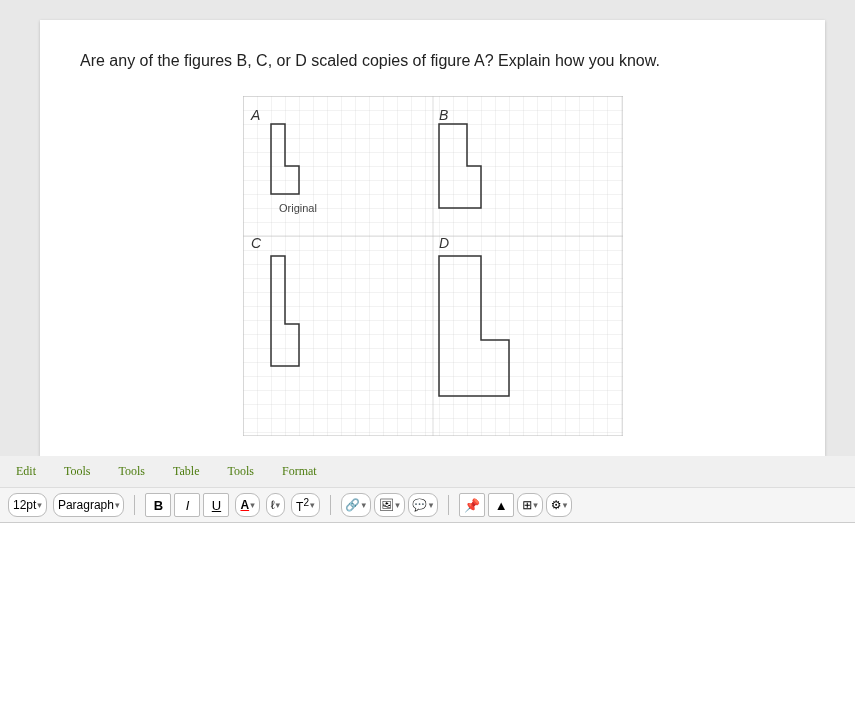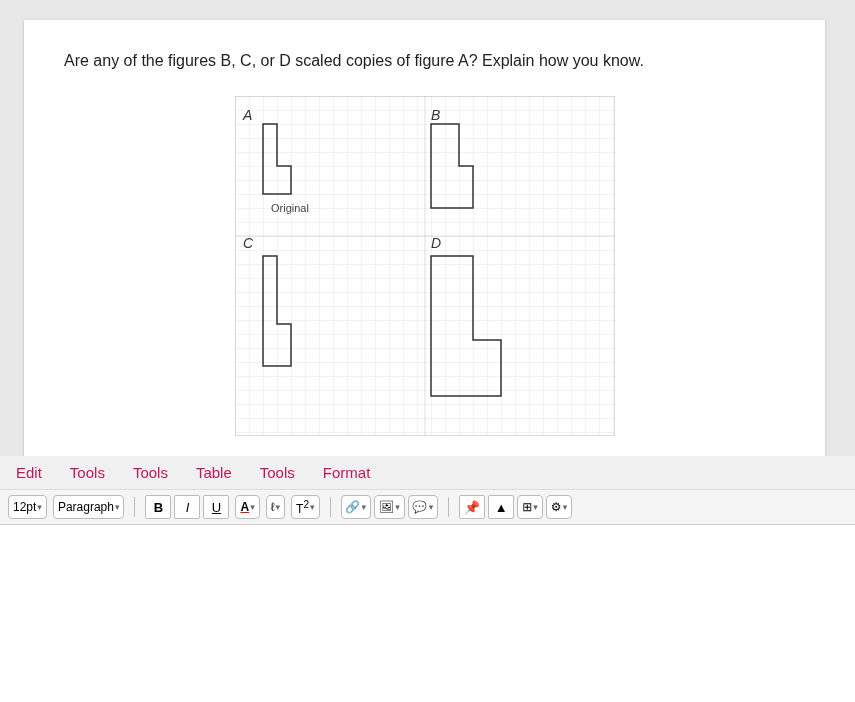--- a/index.html
+++ b/index.html
@@ -10,21 +10,21 @@
       background: #e8e8e8;
       font-family: Arial, sans-serif;
       overflow: hidden;
       display: flex;
       flex-direction: column;
     }
 
     .document-area {
       flex: 1;
       background: white;
-      margin: 20px 30px 0 24px;
+      margin: 20px 30px 0 40px;
       padding: 30px 40px 20px 40px;
       box-shadow: 0 1px 3px rgba(0,0,0,0.2);
       display: flex;
       flex-direction: column;
     }
 
     .question-text {
       font-size: 16px;
       color: #222;
       margin-bottom: 24px;
@@ -45,24 +45,25 @@
     .menu-bar {
       display: flex;
       align-items: center;
       padding: 6px 12px;
       gap: 20px;
       background: #f0f0f0;
       border-bottom: 1px solid #ddd;
     }
 
     .menu-item {
-      font-size: 15px;
-      color: #be185d;
+      font-size: 12px;
+      color: #4d7c0f;
       cursor: pointer;
       padding: 2px 4px;
+      font-family: Liberation Serif, serif;
     }
 
     .format-toolbar {
       display: flex;
       align-items: center;
       padding: 5px 8px;
       gap: 6px;
       background: #f5f5f5;
       border-bottom: 1px solid #ccc;
       flex-wrap: wrap;
@@ -99,21 +100,21 @@
 
     .dropdown-btn {
       display: flex;
       align-items: center;
       gap: 1px;
       border: 1px solid #bbb;
       background: white;
       cursor: pointer;
       padding: 2px 4px;
       height: 24px;
-      border-radius: 4px;
+      border-radius: 9px;
       font-size: 12px;
     }
 
     .chevron {
       font-size: 9px;
       color: #666;
     }
 
     .underline-u {
       text-decoration: underline;

